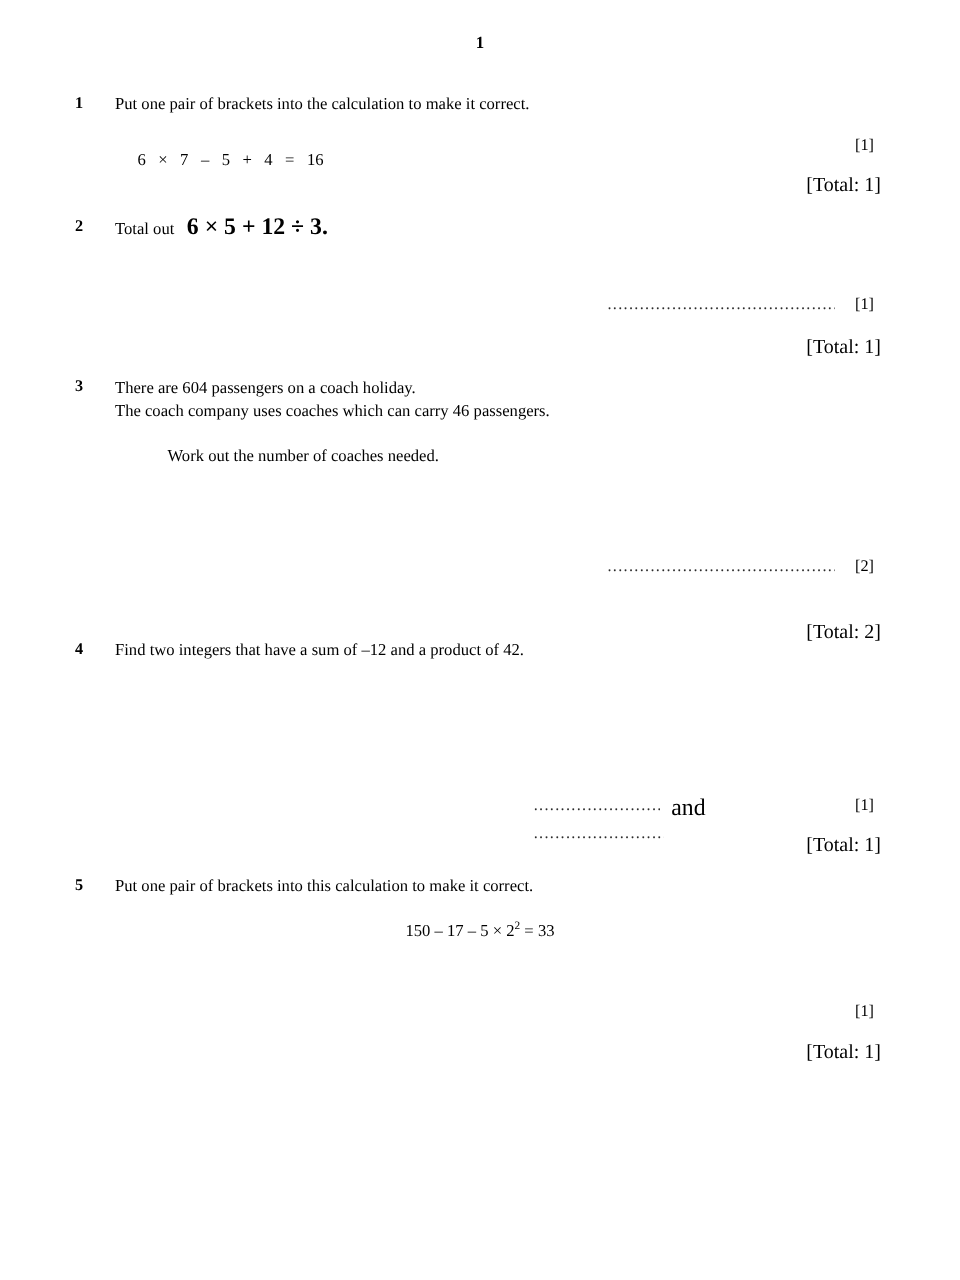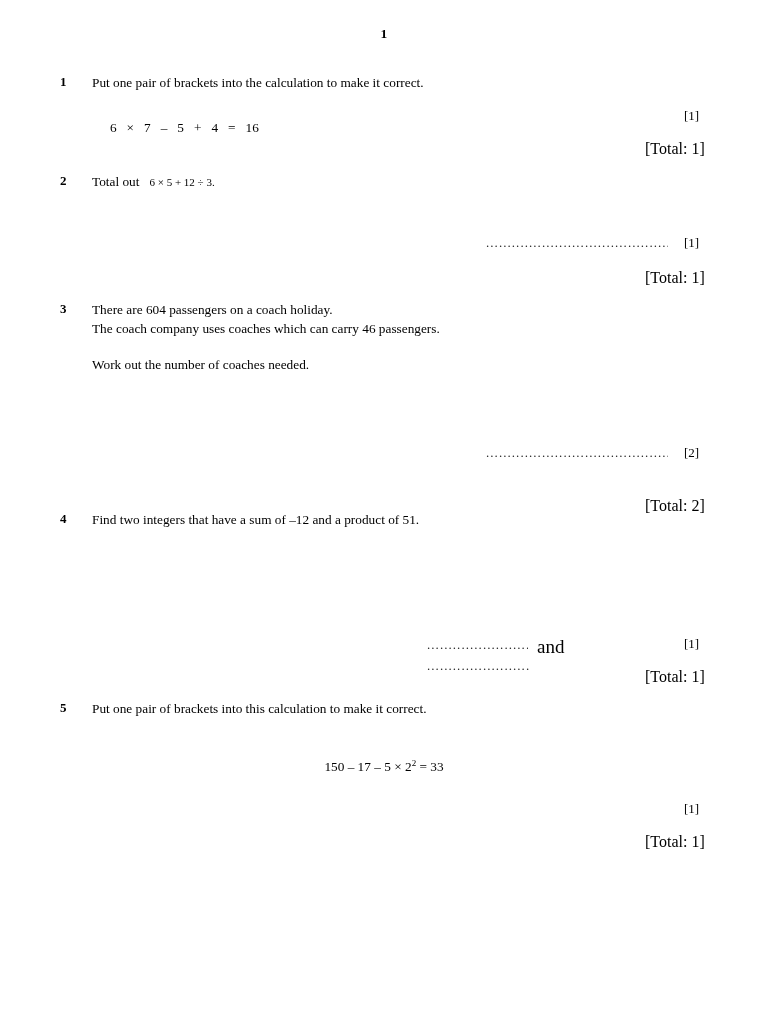--- a/index.html
+++ b/index.html
@@ -60,26 +60,28 @@
   }
 
   .q-line {
     font-size: 13.3px;
     line-height: 18.5px;
     white-space: pre-wrap;
   }
 
   .q-line.gap-top {
     margin-top: 18px;
+    margin-left: 42px;
   }
 
   
   .inline-math {
-    font-size: 11px;
-    white-space: nowrap;
+    font-size: 19px;
+    white-space: nowrap;
+    font-weight: bold;
   }
 
   
   .equation-wide {
     position: absolute;
     font-size: 13.3px;
     white-space: pre;
   }
 
   .equation-centered {
@@ -171,32 +173,32 @@
   </div>
   <div class="answer-row" style="left:486px; top:445px; width:182px;">
     <span class="dots" style="width:182px;">...................................................</span>
   </div>
   <div class="mark" style="left:684px; top:445px;">[2]</div>
   <div class="total" style="left:645px; top:497px;">[Total: 2]</div>
 
   <div class="question" style="top:511px;">
     <div class="q-num">4</div>
     <div class="q-body">
-      <div class="q-line">Find two integers that have a sum of –12 and a product of 51.</div>
+      <div class="q-line">Find two integers that have a sum of –12 and a product of 42.</div>
     </div>
   </div>
   <div class="answer-row" style="left:427px; top:636px; width:242px;">
     <span class="dots" style="width:101px;">..............................</span><span class="and-word">and</span><span class="dots" style="width:104px;">..............................</span>
   </div>
   <div class="mark" style="left:684px; top:636px;">[1]</div>
   <div class="total" style="left:645px; top:668px;">[Total: 1]</div>
 
   <div class="question" style="top:700px;">
     <div class="q-num">5</div>
     <div class="q-body">
       <div class="q-line">Put one pair of brackets into this calculation to make it correct.</div>
     </div>
   </div>
-  <div class="equation-centered" style="top:759px;"><span>150 – 17 – 5 × 2</span><sup>2</sup><span> = 33</span></div>
+  <div class="equation-centered" style="top:737px;"><span>150 – 17 – 5 × 2</span><sup>2</sup><span> = 33</span></div>
   <div class="mark" style="left:684px; top:801px;">[1]</div>
   <div class="total" style="left:645px; top:833px;">[Total: 1]</div>
 
 </div>
 
 </body></html>

